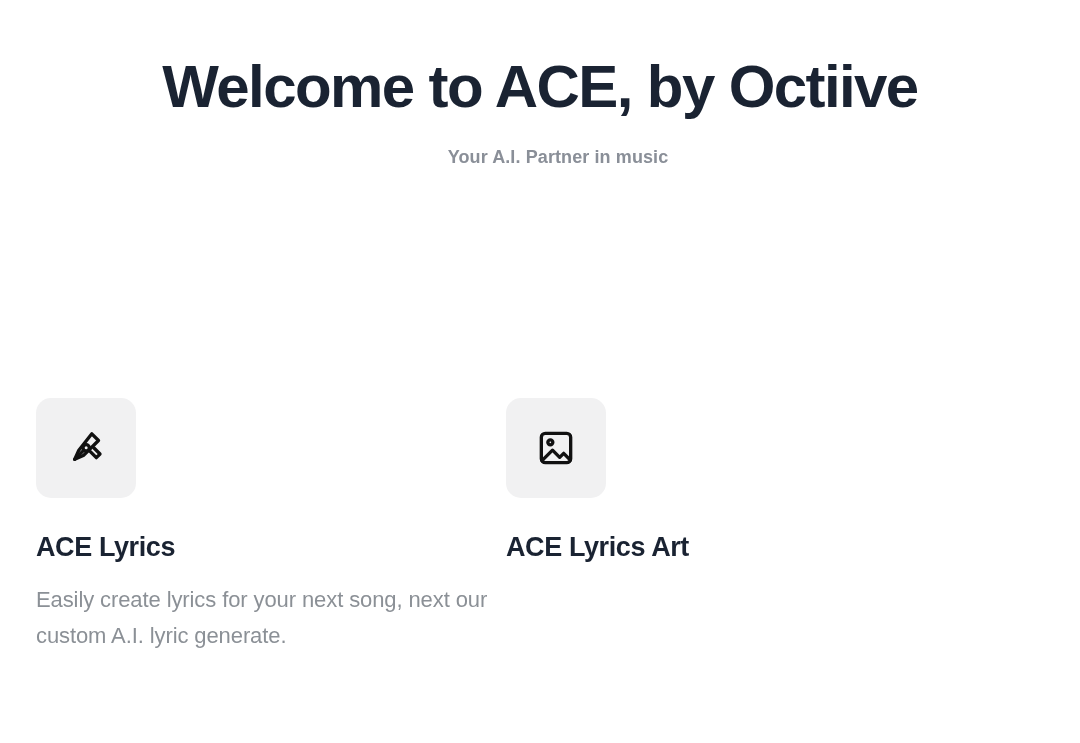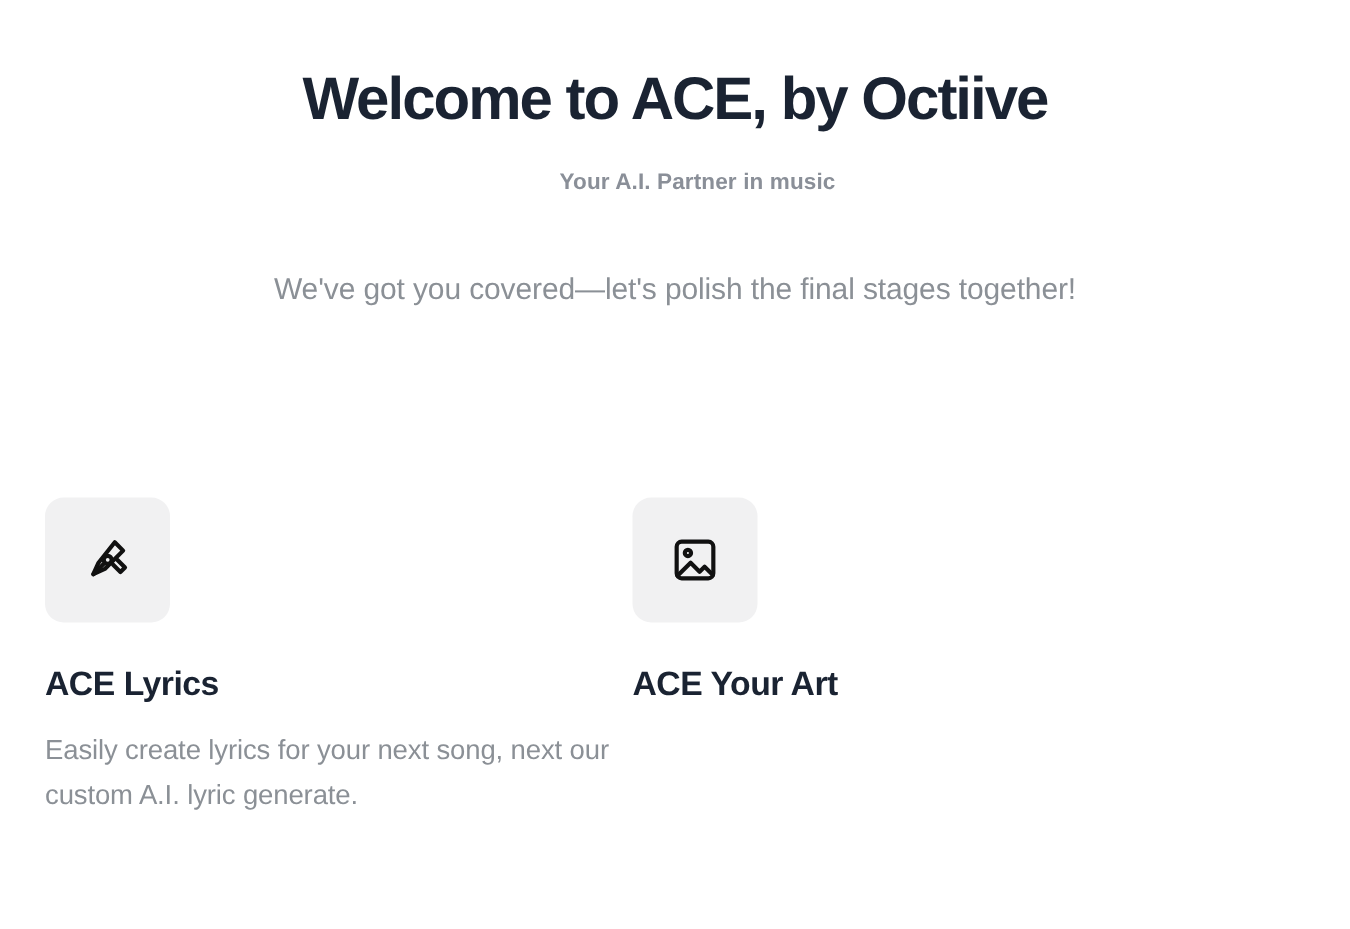--- a/index.html
+++ b/index.html
@@ -23,21 +23,21 @@
   
   .hero {
     position: absolute;
     top: 56px;
     left: 0;
     width: 1080px;
     text-align: center;
   }
 
   .hero-title {
-    font-size: 48px;
+    font-size: 60px;
     line-height: 1.02;
     font-weight: 700;
     letter-spacing: -1.6px;
     color: #1a2332;
     white-space: nowrap;
   }
 
   .hero-subtitle {
     margin-top: 30px;
     font-size: 18px;
@@ -101,21 +101,20 @@
   }
 </style>
 </head>
 <body>
 
 <div class="page">
 
   <div class="hero">
     <h1 class="hero-title">Welcome to ACE, by Octiive</h1>
     <div class="hero-subtitle">Your A.I. Partner in music</div>
-    <div class="hero-tagline">We've got you covered—let's polish the final stages together!</div>
   </div>
 
   <div class="features">
 
     <div class="feature-card">
       <div class="feature-icon-tile">
         <span>
           <svg width="40" height="40" viewBox="0 0 24 24" fill="none" stroke="#111111" stroke-width="2" stroke-linecap="round" stroke-linejoin="round">
             <path d="M15.5 3.5 L19.5 7.5 L10.7 16.3 L5.2 18.8 L7.7 13.3 Z"></path>
             <circle cx="12.1" cy="11.9" r="1.9"></circle>
@@ -131,18 +130,18 @@
     <div class="feature-card">
       <div class="feature-icon-tile">
         <span>
           <svg width="40" height="40" viewBox="0 0 24 24" fill="none" stroke="#111111" stroke-width="2" stroke-linecap="round" stroke-linejoin="round">
             <rect x="3.2" y="3.2" width="17.6" height="17.6" rx="2.4"></rect>
             <circle cx="8.6" cy="8.6" r="1.5"></circle>
             <path d="M3.6 19.6 L9.9 13.3 L14.2 17.6 L16.6 15.2 L20.6 19.2"></path>
           </svg>
         </span>
       </div>
-      <div class="feature-title">ACE Your Art</div>
+      <div class="feature-title">ACE Lyrics Art</div>
     </div>
 
   </div>
 
 </div>
 
 </body></html>

